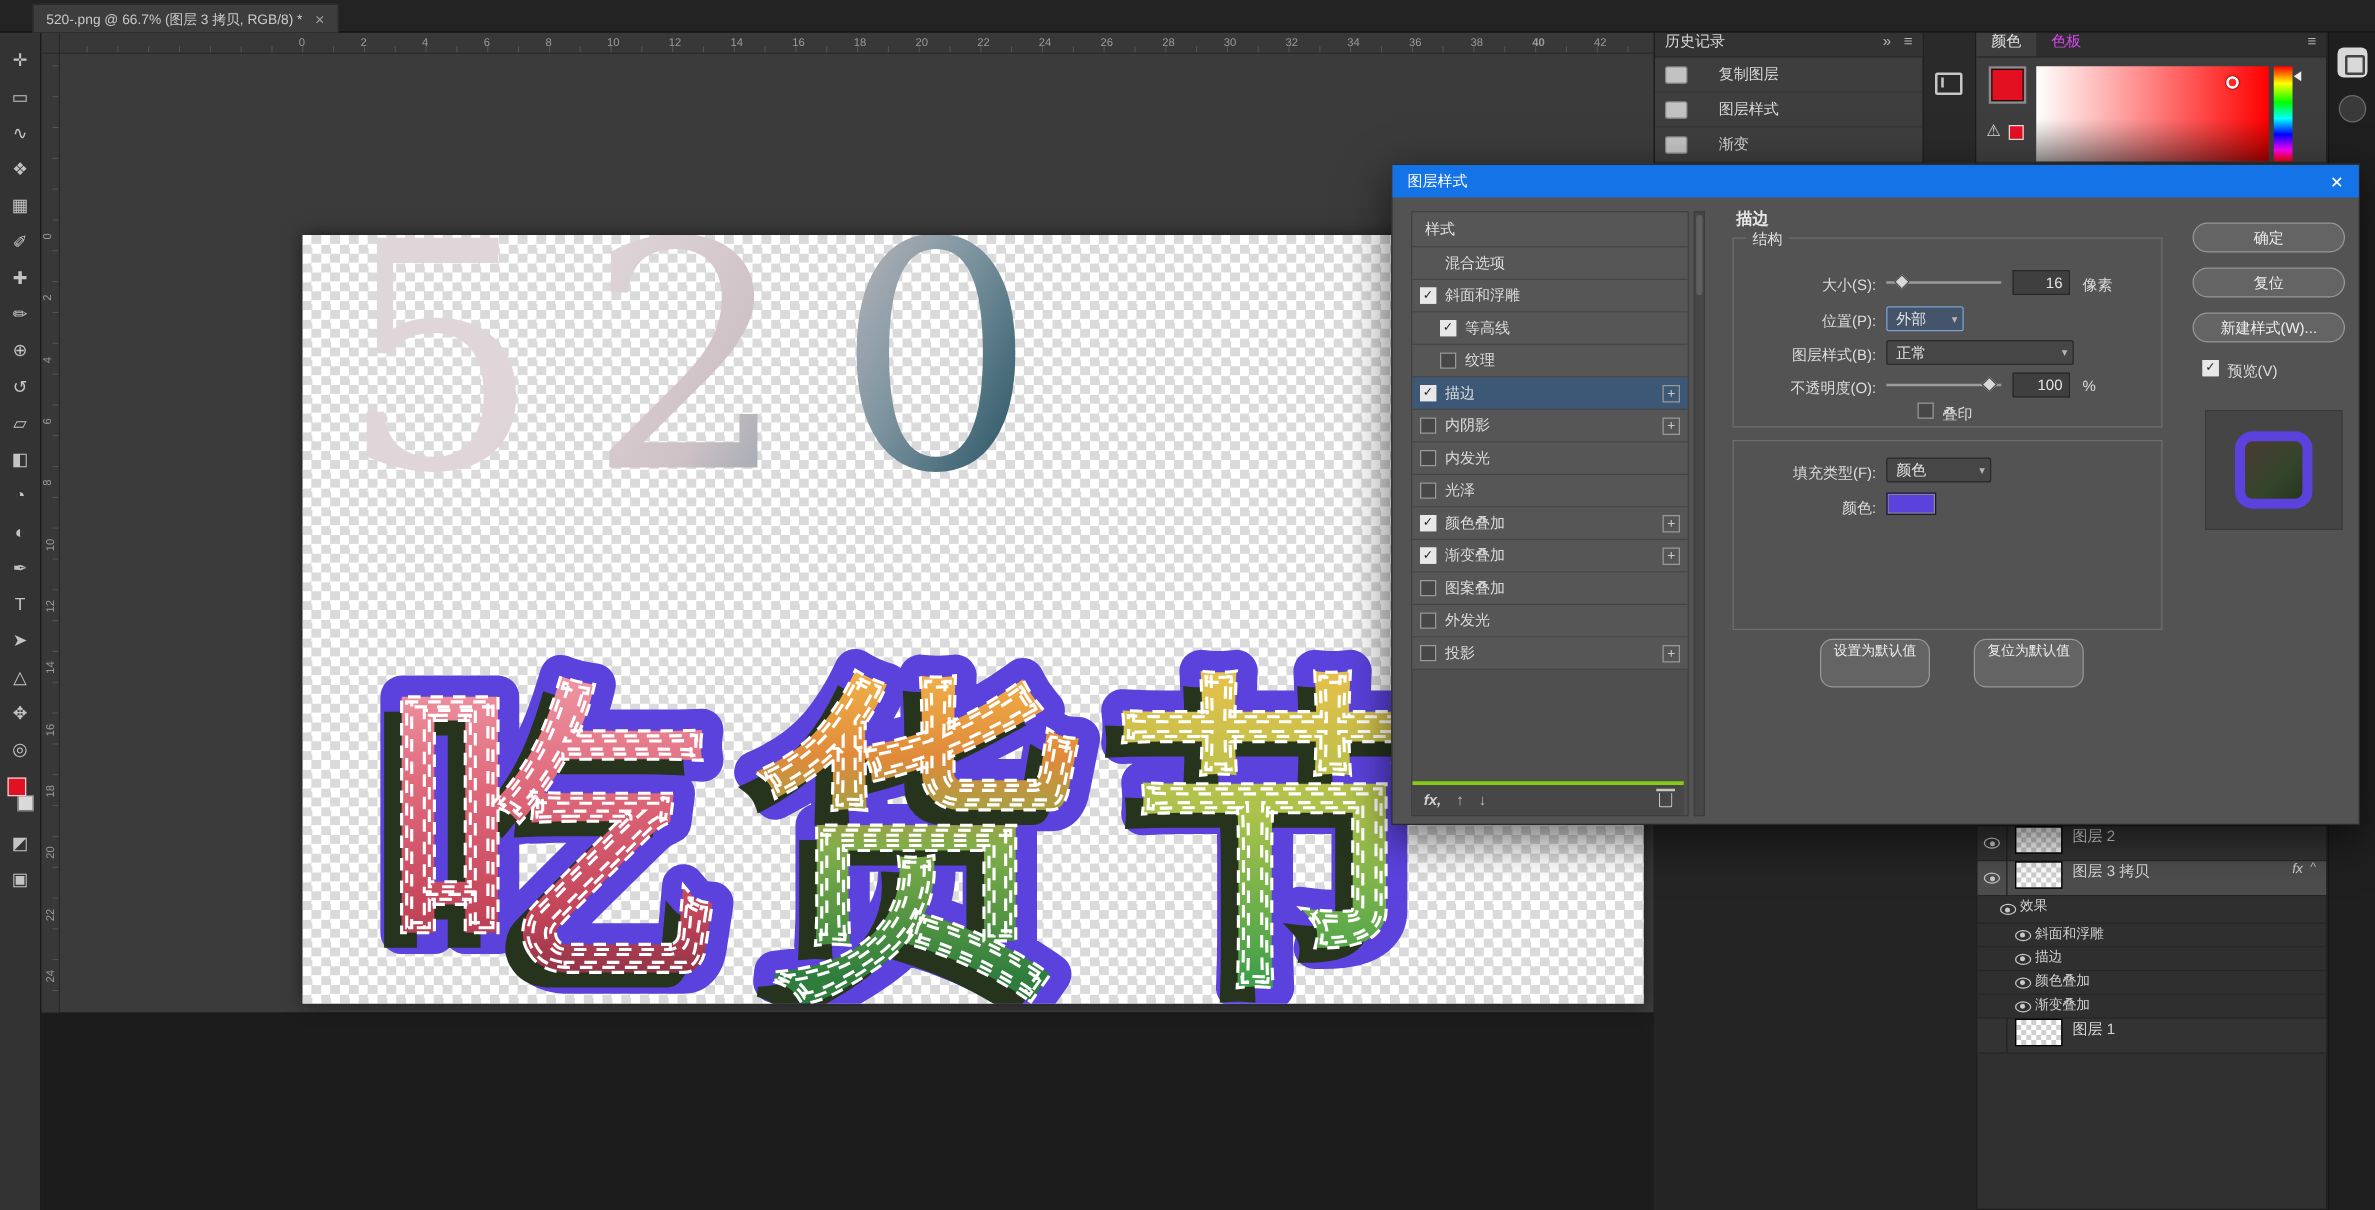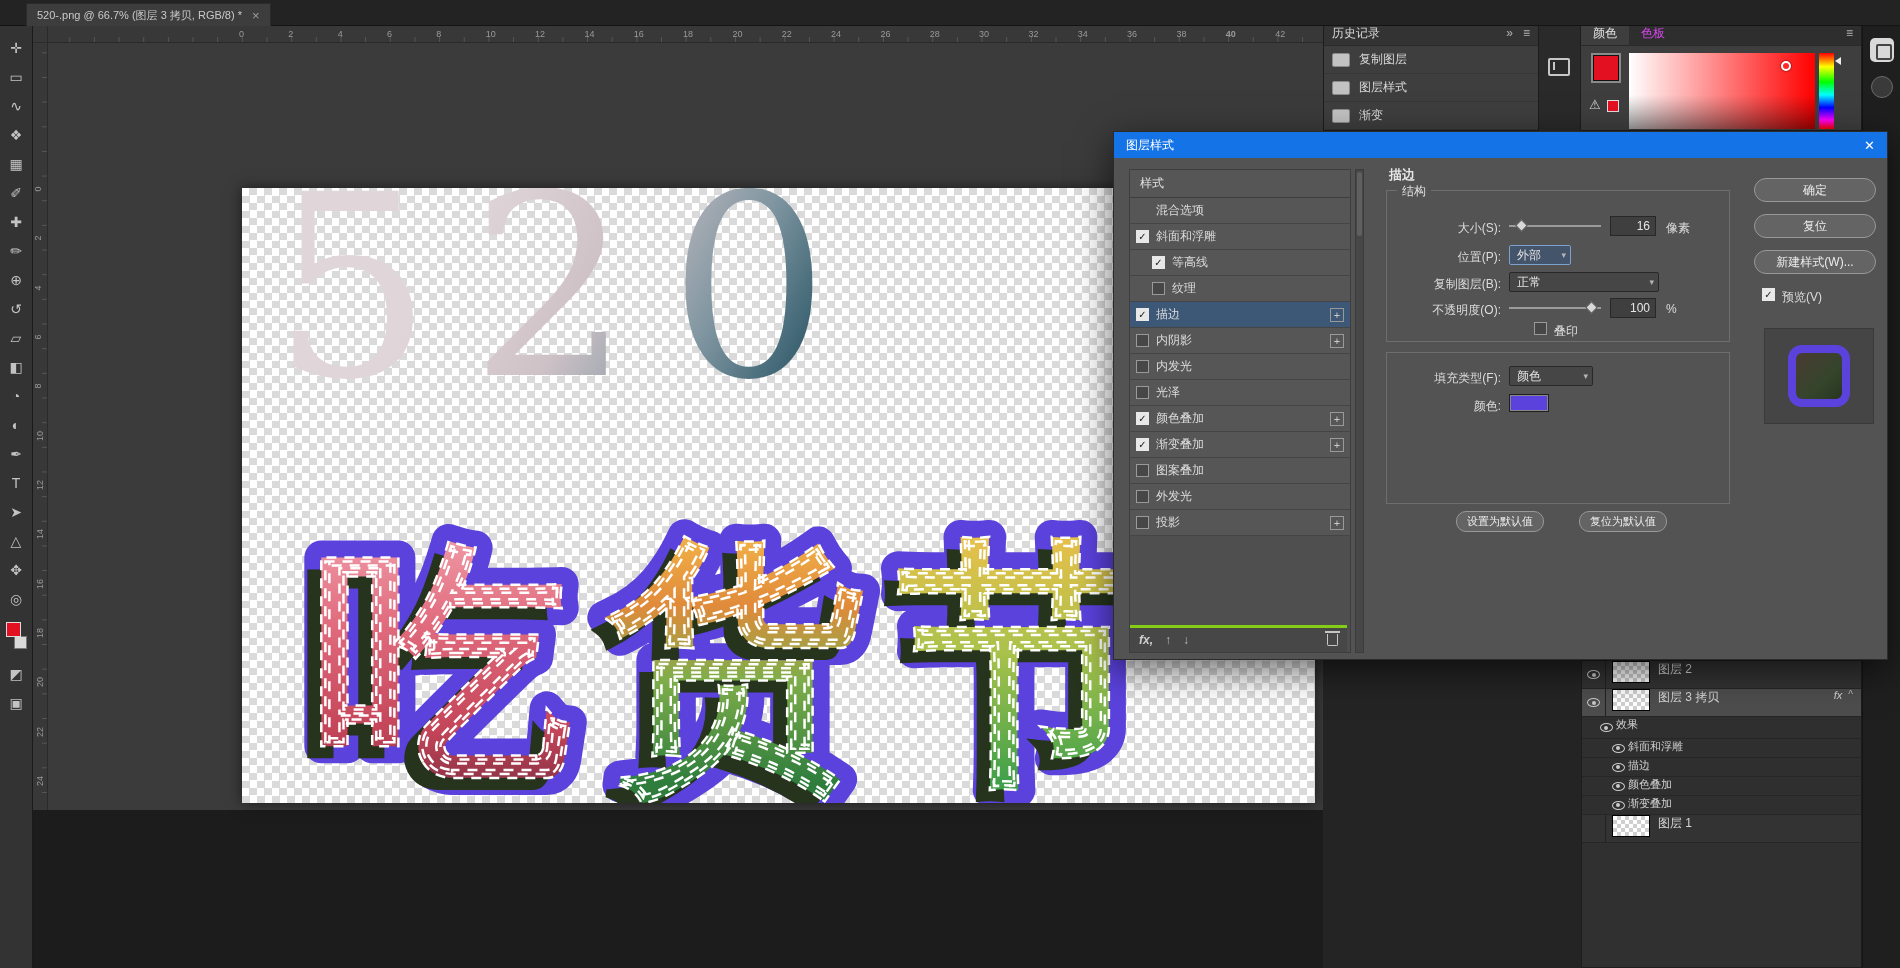--- a/index.html
+++ b/index.html
@@ -50,21 +50,21 @@
   .dock-ico1::after{content:"";position:absolute;left:6px;top:6px;width:12px;height:12px;border:2px solid #444;border-radius:2px}
   .dock-ico2{position:absolute;left:8px;top:76px;width:22px;height:22px;border-radius:50%;background:#3a3a3a;border:1px solid #6a6a6a}
 
   
   .history{left:1323px;top:20px;width:216px;height:111px;background:#3e3e3e;border:1px solid #1d1d1d;z-index:14}
   .phead{height:25px;background:#333;display:flex;align-items:center;padding:0 8px;font-size:12px;color:#d9d9d9;border-bottom:1px solid #2a2a2a}
   .phead .sp{flex:1}
   .phead .hico{color:#b5b5b5;font-size:12px;margin-left:10px;cursor:pointer}
   .hist-row{height:28px;display:flex;align-items:center;padding:0 8px;border-bottom:1px solid #363636;cursor:pointer}
   .hist-ico{width:18px;height:14px;background:#c2c2c2;border:1px solid #8a8a8a;border-radius:2px;flex:none}
-  .hlab2{font-size:12px;color:#d9d9d9;margin-left:9px}
+  .hlab2{font-size:12px;color:#d9d9d9;margin-left:25px}
 
   
   .minidock{left:1539px;top:20px;width:41px;height:111px;background:#2a2a2a;z-index:13}
   .minidock .mi{position:absolute;left:9px;top:38px;width:22px;height:18px;border:2px solid #c7c7c7;border-radius:2px}
   .minidock .mi::after{content:"";position:absolute;left:3px;top:2px;width:10px;height:8px;border-left:2px solid #c7c7c7}
 
   
   .colorp{left:1580px;top:20px;width:282px;height:111px;background:#3e3e3e;border:1px solid #1d1d1d;z-index:14}
   .ctabs{height:25px;background:#2e2e2e;display:flex;align-items:stretch;border-bottom:1px solid #2a2a2a}
   .ctab{padding:0 12px;font-size:12px;display:flex;align-items:center;color:#d946ef;cursor:pointer}
@@ -133,21 +133,21 @@
   .dd.focus{background:#44546a;border-color:#7da1cd}
   .vbox{position:absolute;width:46px;height:20px;background:#3f3f3f;border:1px solid #282828;color:#e6e6e6;font-size:12px;line-height:18px;text-align:right;padding-right:5px;cursor:text}
   .unit{position:absolute;font-size:12px;color:#dcdcdc}
   .slider{position:absolute;width:92px;height:20px;cursor:pointer}
   .slider .track{position:absolute;left:0;right:0;top:9px;height:2px;background:#9b9b9b}
   .slider .thumb{position:absolute;top:5px;width:9px;height:9px;background:#d8d8d8;border:1px solid #4a4a4a;transform:rotate(45deg)}
   .ckb{position:absolute;width:13px;height:13px;border:1px solid #9a9a9a;background:#474747;font-size:10px;line-height:12px;text-align:center;color:#222;cursor:pointer}
   .ckb.on{background:#e8e8e8;border-color:#e8e8e8}
   .cklabel{position:absolute;font-size:12px;color:#dcdcdc}
   .cswatch{position:absolute;width:40px;height:18px;border:1px solid #1f1f1f;box-shadow:inset 0 0 0 1px #888;cursor:pointer}
-  .sbtn{position:absolute;height:21px;border:1px solid #989898;border-radius:10px;background:#646464;color:#ececec;font-size:11px;text-align:center;line-height:19px;padding:0 10px;cursor:pointer}
+  .sbtn{position:absolute;height:39px;border:1px solid #989898;border-radius:10px;background:#646464;color:#ececec;font-size:11px;text-align:center;line-height:19px;padding:0 10px;cursor:pointer}
   .pbtn{position:absolute;left:640px;width:122px;height:24px;border:1px solid #989898;border-radius:13px;background:#646464;color:#ececec;font-size:12px;text-align:center;line-height:22px;cursor:pointer}
   .pvthumb{position:absolute;left:650px;top:196px;width:110px;height:96px;background:#454545;border:1px solid #3a3a3a;display:flex;align-items:center;justify-content:center}
   .pvinner{width:62px;height:62px;border:8px solid #5b42dd;border-radius:14px;background:linear-gradient(135deg,#4a3b33,#35452c 60%,#27351f)}
 </style>
 </head>
 <body>
 
 <div class="abs docwin"></div>
 <div class="abs below-dock"></div>
 
@@ -460,21 +460,21 @@
   </div>
   <div class="vbox" style="left:496px;top:84px">16</div>
   <div class="unit" style="left:552px;top:88px">像素</div>
 
   <div class="flabel" style="top:117px">位置(P):</div>
   <div class="dd focus" style="left:395px;top:113px;width:62px">
     <span>外部</span>
     <span class="arr">▾</span>
   </div>
 
-  <div class="flabel" style="top:144px">复制图层(B):</div>
+  <div class="flabel" style="top:144px">图层样式(B):</div>
   <div class="dd" style="left:395px;top:140px;width:150px">
     <span>正常</span>
     <span class="arr">▾</span>
   </div>
 
   <div class="flabel" style="top:170px">不透明度(O):</div>
   <div class="slider" style="left:395px;top:166px">
     <div class="track"></div>
       <div class="thumb" style="left:78px"></div>
   </div>

